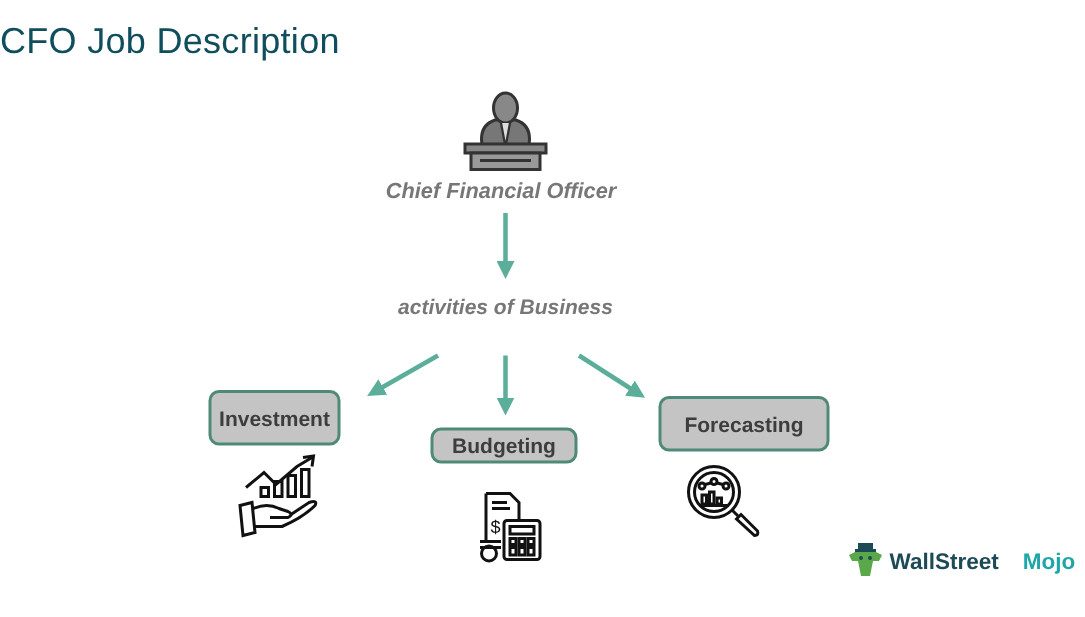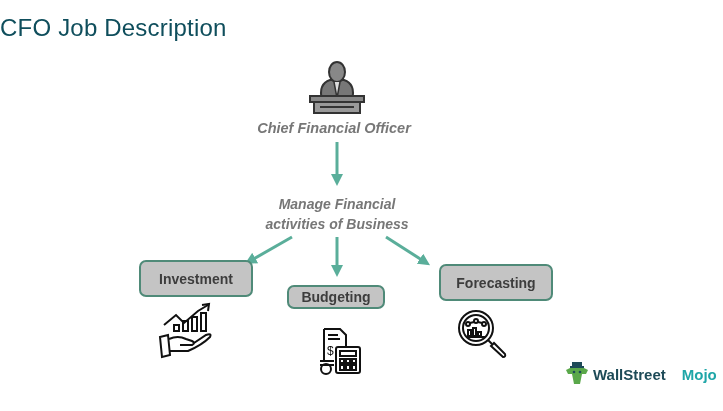--- a/index.html
+++ b/index.html
@@ -35,25 +35,24 @@
   </defs>
   <g stroke="#5aae9a" stroke-width="3" fill="none">
     <line x1="337" y1="142" x2="337" y2="180" marker-end="url(#ah)"></line>
     <line x1="292" y1="237" x2="250" y2="261" marker-end="url(#ah)"></line>
     <line x1="337" y1="237" x2="337" y2="271" marker-end="url(#ah)"></line>
     <line x1="386" y1="237" x2="425" y2="262" marker-end="url(#ah)"></line>
   </g>
 </svg>
 
 <div class="abs lbl" style="left:237px;top:194px;width:200px;line-height:20px;">
-  <div>Manage Financial</div>
   <div>activities of Business</div>
 </div>
 
-<div class="abs box" style="left:139px;top:260px;width:114px;height:37px;">Investment</div>
+<div class="abs box" style="left:139px;top:260px;width:88px;height:37px;">Investment</div>
 <div class="abs box" style="left:287px;top:285px;width:98px;height:24px;">Budgeting</div>
 <div class="abs box" style="left:439px;top:264px;width:114px;height:37px;">Forecasting</div>
 
 <svg style="left:158px;top:303px;" width="56" height="56" viewBox="0 0 56 56">
   <g stroke="#111" stroke-width="2" fill="none">
     <path d="M6 22 L18 12 L26 20 L40 8 L50 2"></path>
     <path d="M44 2 L51 1 L50 8"></path>
     <rect x="16" y="22" width="5" height="6"></rect>
     <rect x="25" y="18" width="5" height="10"></rect>
     <rect x="34" y="14" width="5" height="14"></rect>

